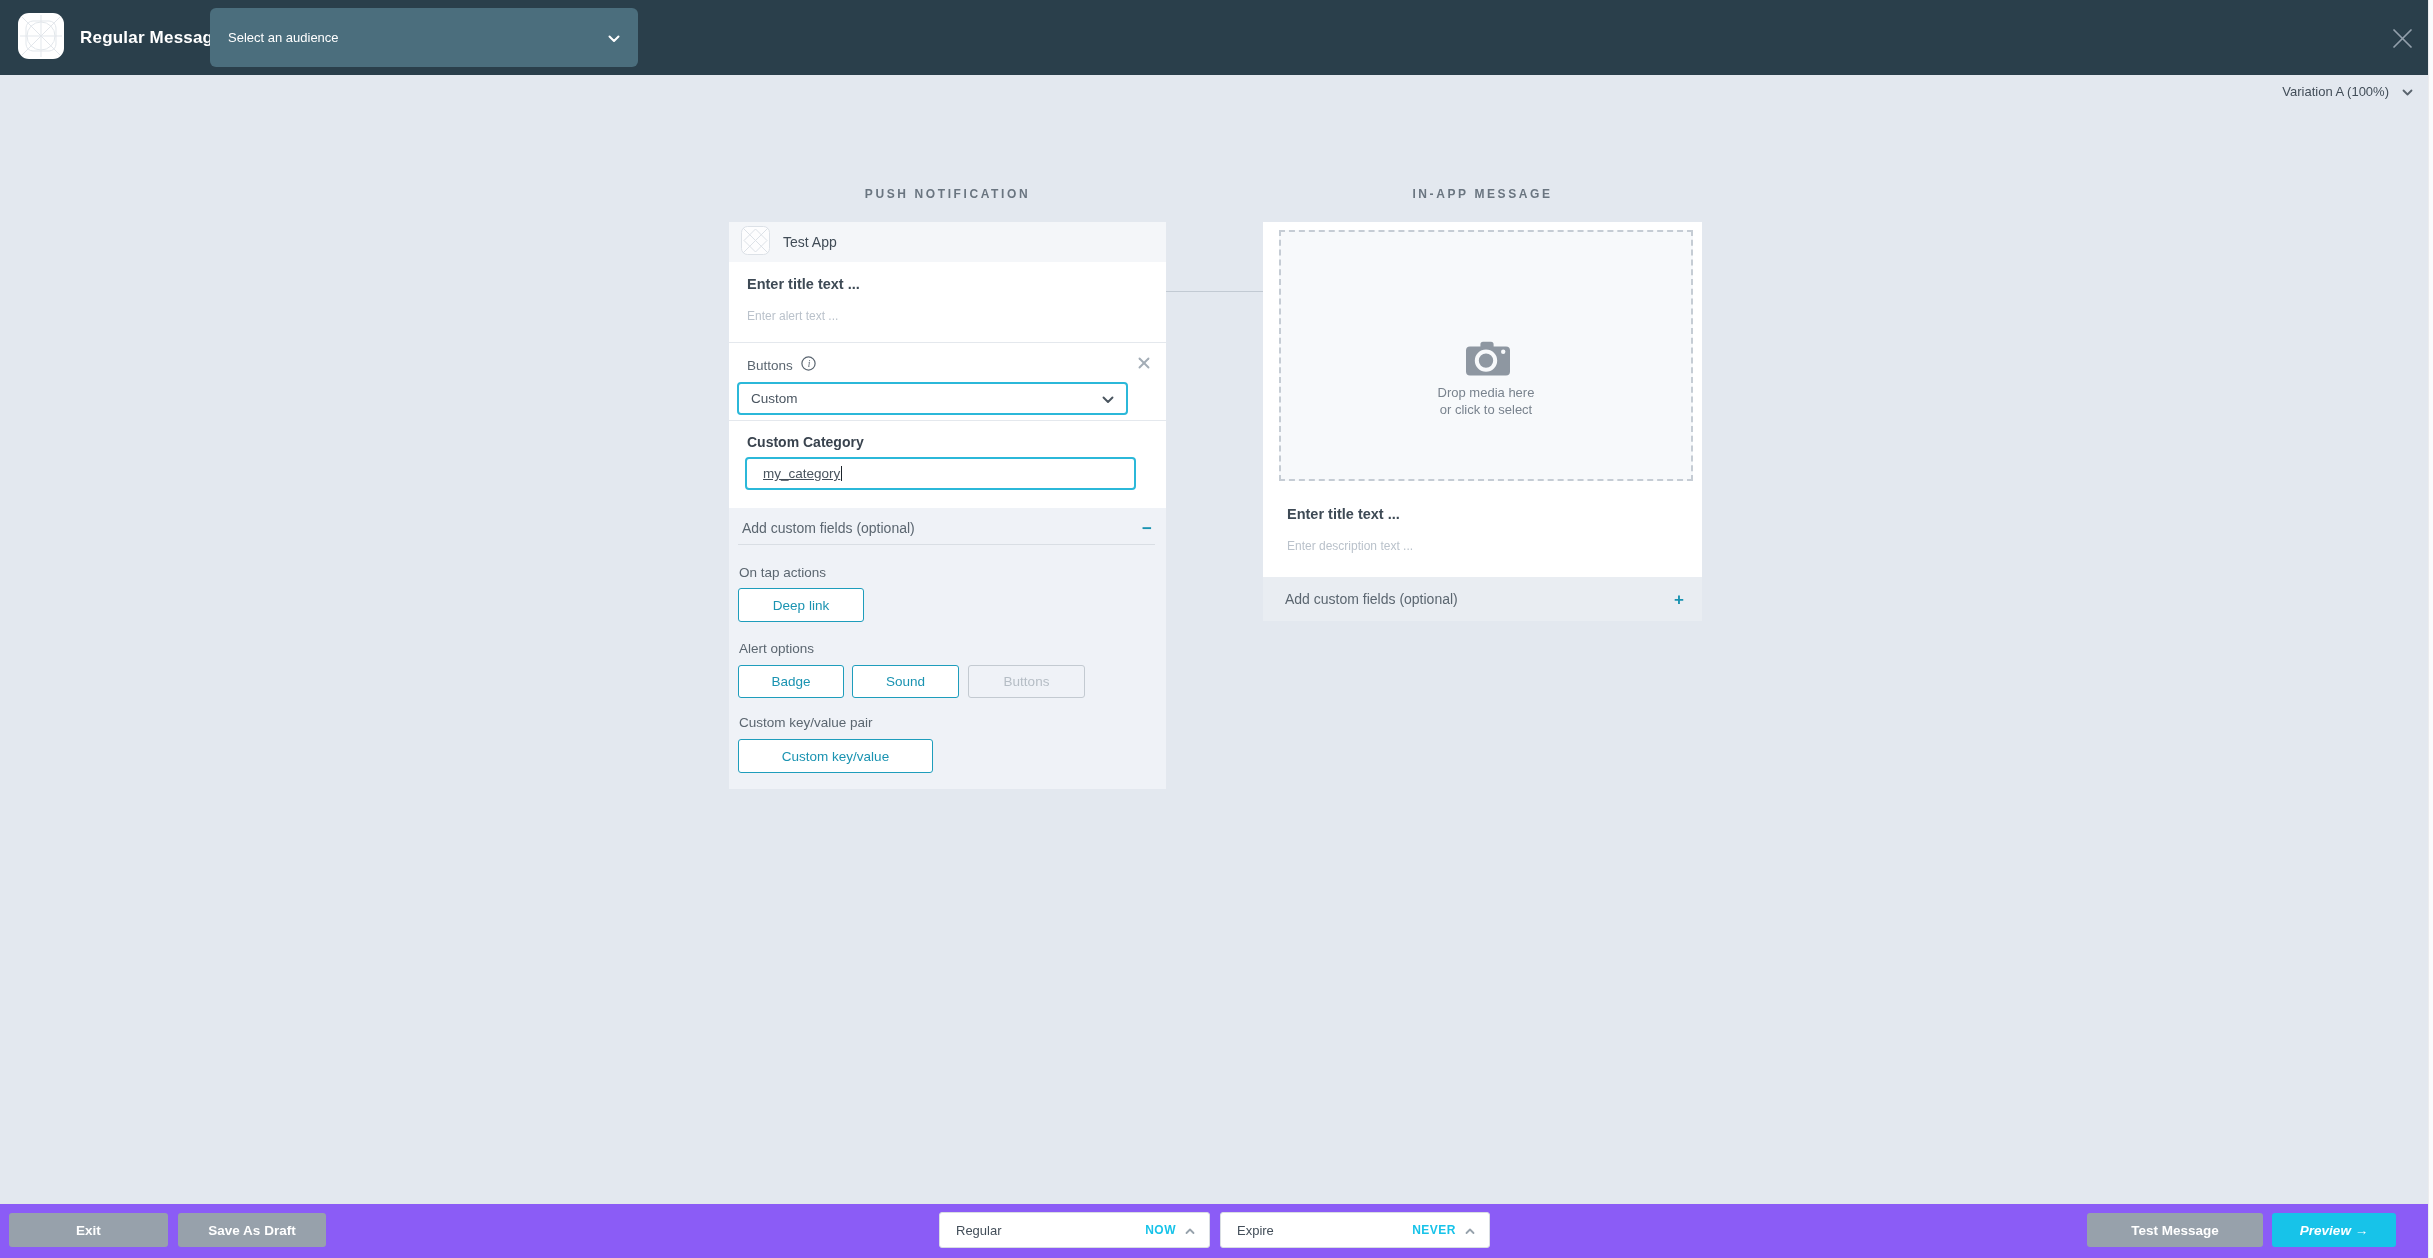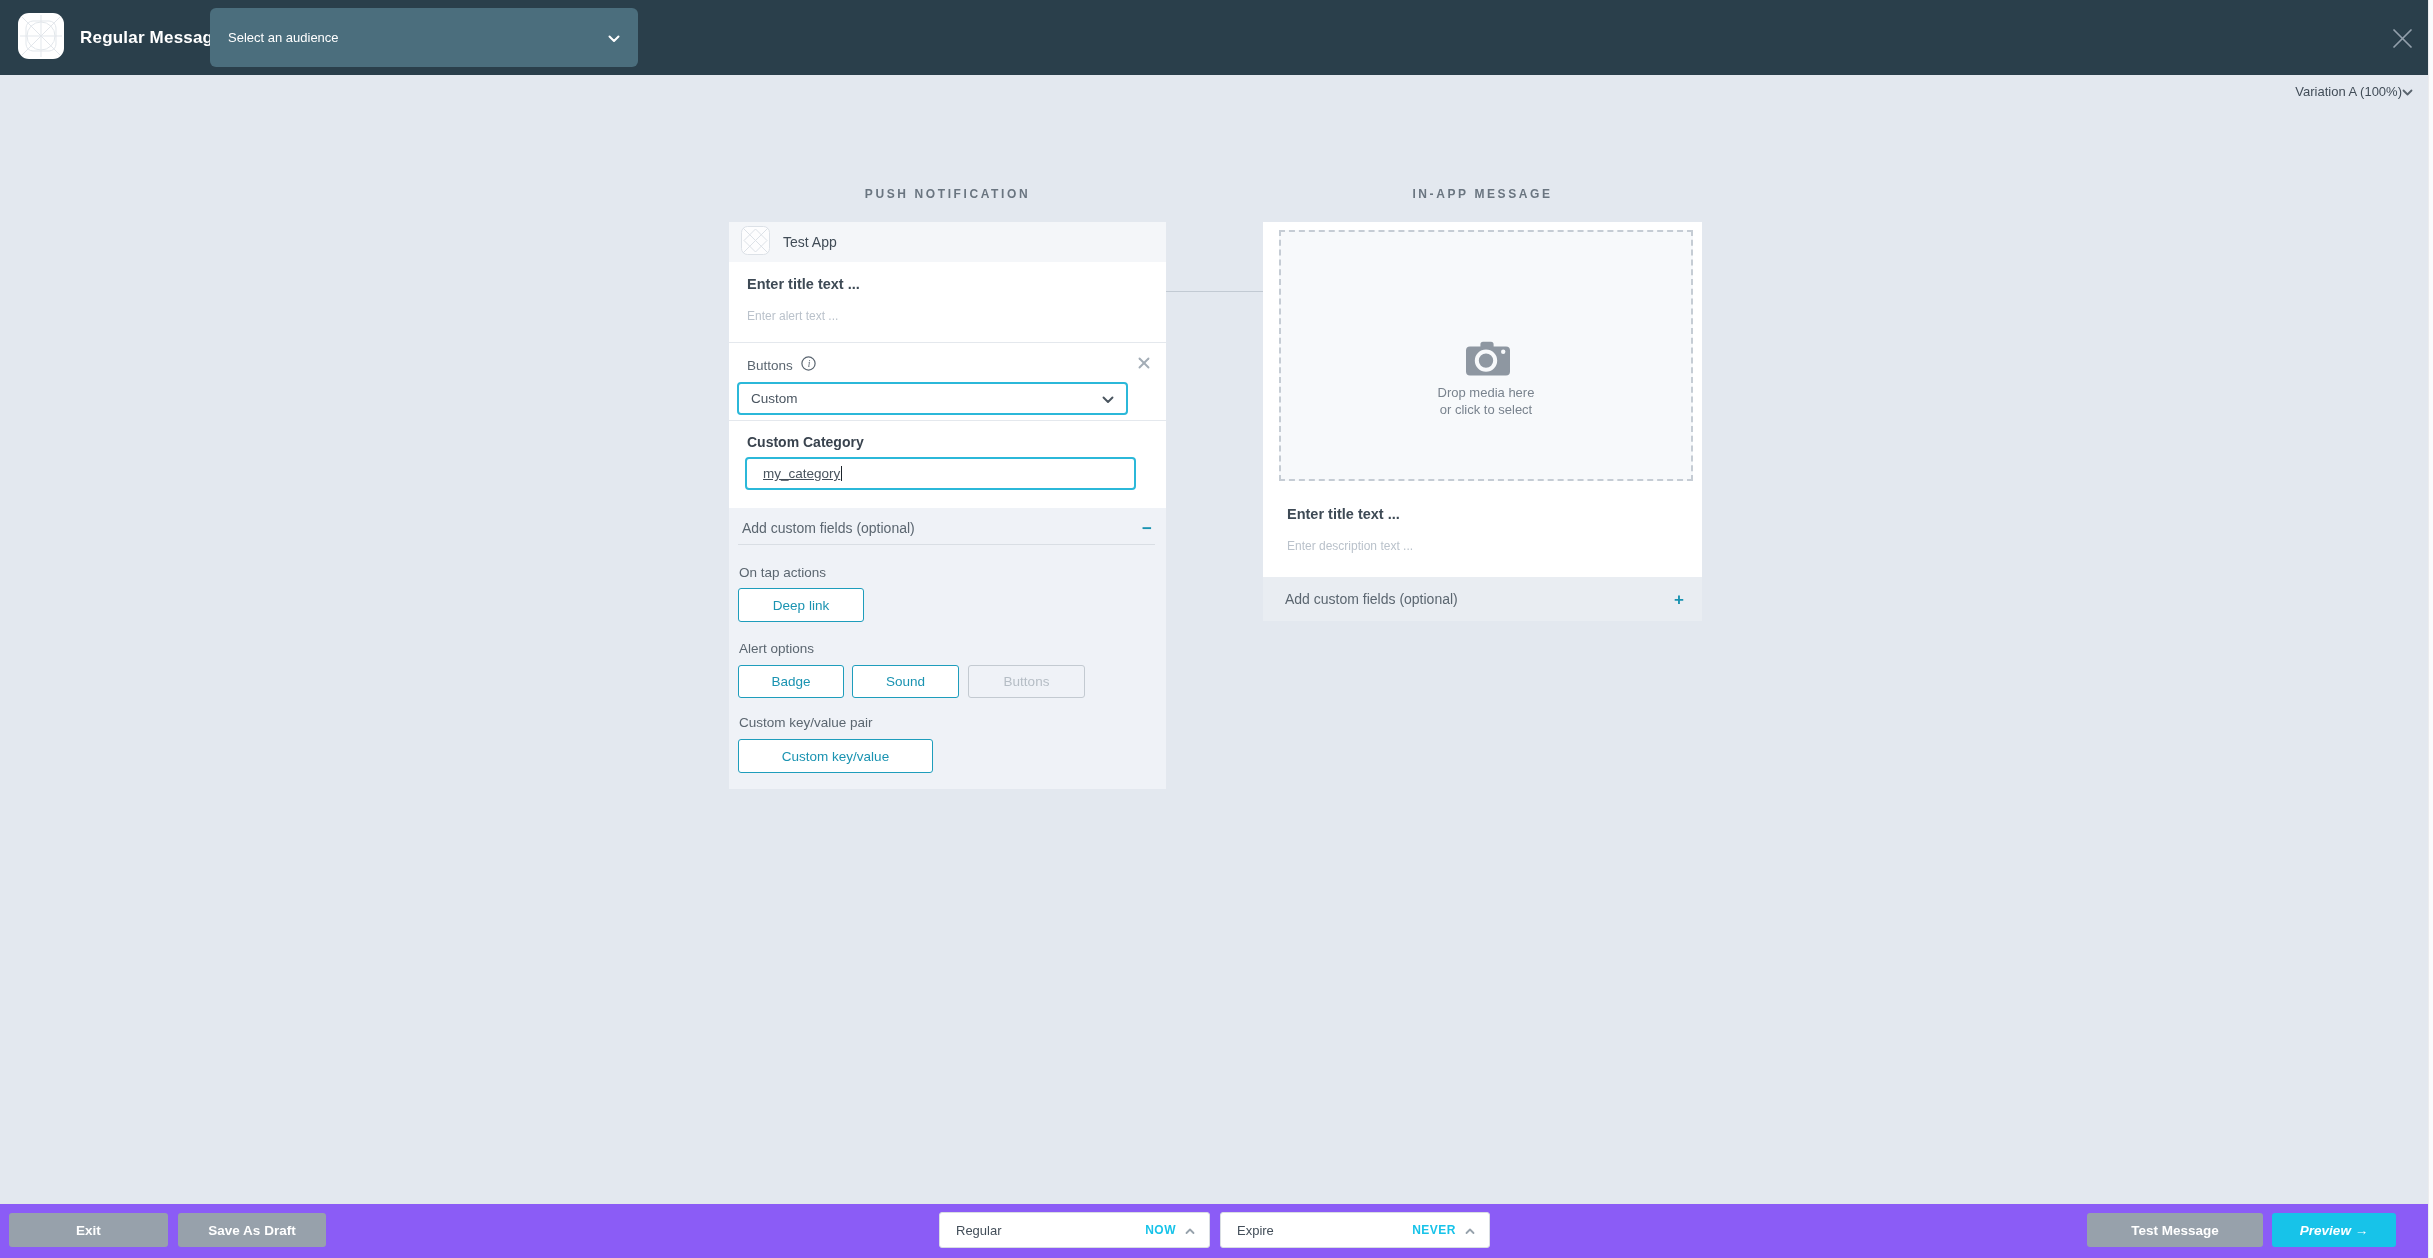--- a/index.html
+++ b/index.html
@@ -22,21 +22,21 @@
   .audience-select { position:absolute; left:210px; top:8px; width:428px; height:59px;
                      background: var(--audience_bg,#4b6e7d); border-radius:6px;
                      display:flex; align-items:center; justify-content:space-between;
                      padding:0 18px; cursor:pointer; }
   .audience-select .label { color:#fff; font-size:13px; }
   .topbar-close { position:absolute; right:20px; top:27px; width:22px; height:22px; cursor:pointer;
                   display:flex; align-items:center; justify-content:center; }
 
   
   .variation-row { position:absolute; top:82px; right:20px; height:18px;
-                   display:flex; align-items:center; cursor:pointer; }
+                   display:flex; align-items:center; gap:13px; cursor:pointer; }
   .variation-row .label { font-size:13px; color:#424d58; }
 
   
   .col-title { position:absolute; top:187px; font-size:12px; font-weight:700;
                letter-spacing:2.6px; color:#6a7580; text-align:center; }
   .col-title.push { left:729px; width:437px; }
   .col-title.inapp { left:1263px; width:439px; }
 
   
   .card { position:absolute; background:#fff; }

